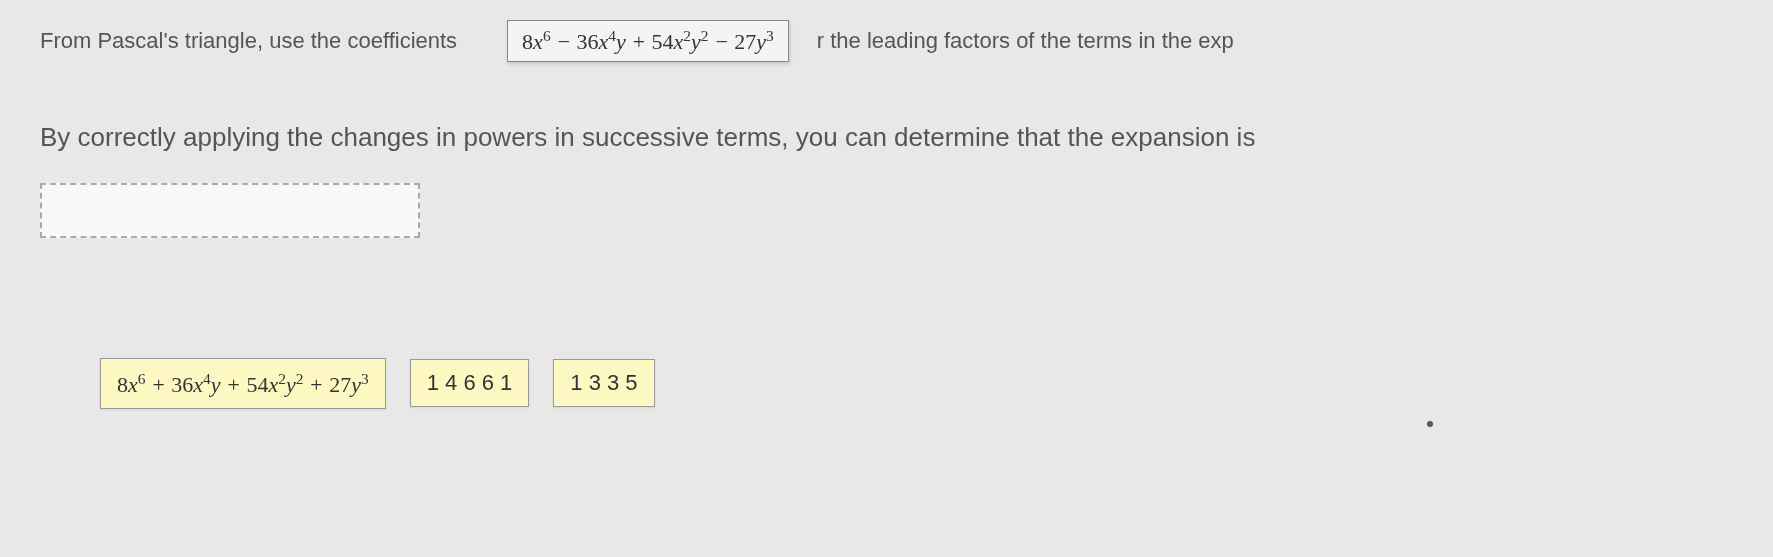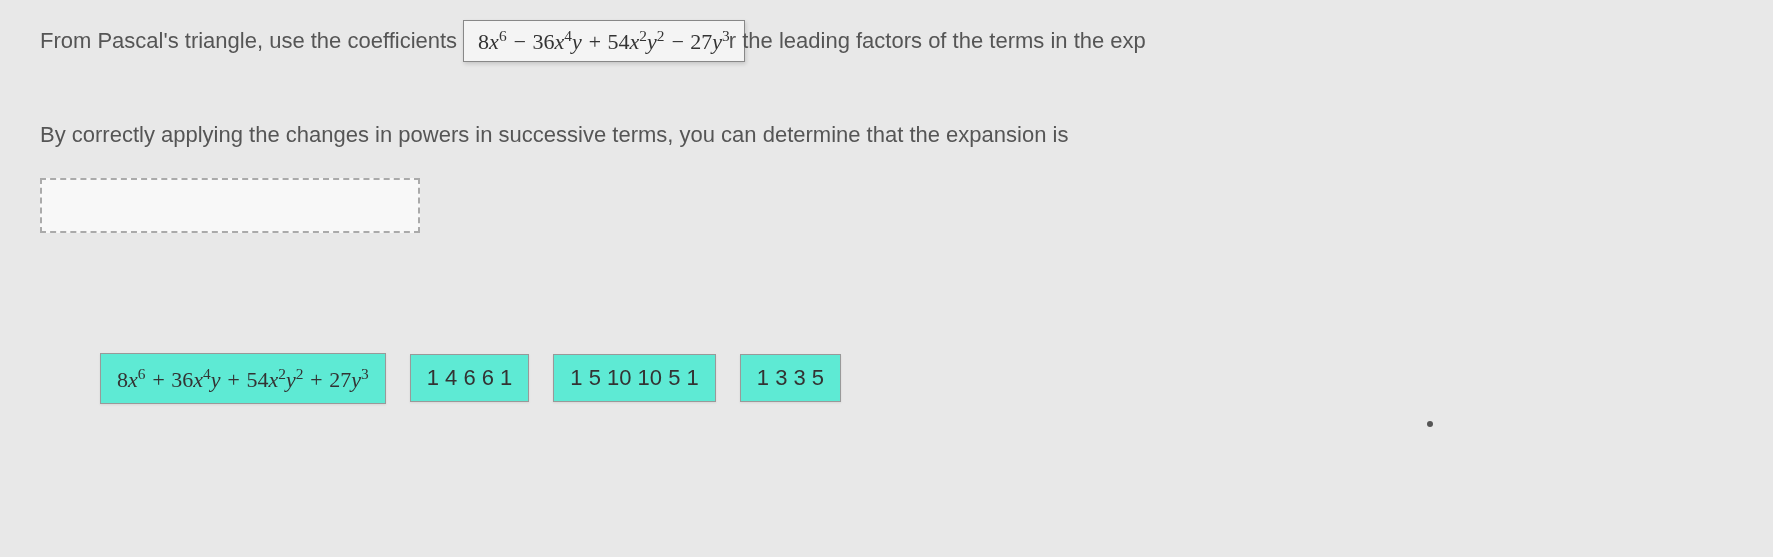--- a/index.html
+++ b/index.html
@@ -1,57 +1,58 @@
 <!DOCTYPE html>
 <html><head>
   <meta charset="utf-8">
   <style>
     * {
       margin: 0;
       padding: 0;
       box-sizing: border-box;
+      gap: 44px;
     }
     body {
       font-family: Arial, sans-serif;
       background: #e8e8e8;
       padding: 20px 40px;
       color: #444;
       width: 1773px;
       height: 557px;
       overflow: hidden;
     }
     .line1 {
       display: flex;
       align-items: center;
       font-size: 22px;
       color: #555;
       margin-bottom: 60px;
     }
     .line2 {
-      font-size: 22px;
+      font-size: 26px;
       color: #555;
       margin-bottom: 30px;
     }
     .dropbox {
       border: 2px dashed #aaa;
       width: 380px;
       height: 55px;
       background: #f8f8f8;
       margin-bottom: 120px;
     }
     .options-row {
       display: flex;
       gap: 24px;
       margin-left: 60px;
       align-items: center;
     }
     .option {
       border: 1px solid #999;
       padding: 10px 16px;
-      background: #5eead4;
+      background: #fef9c3;
       font-size: 22px;
       color: #333;
       white-space: nowrap;
       box-shadow: 0 1px 2px rgba(0,0,0,0.08);
     }
     .dragged {
       border: 1px solid #888;
       padding: 6px 14px;
       background: #f4f4f4;
       font-size: 22px;
@@ -95,17 +96,16 @@
 
 <div class="line2">By correctly applying the changes in powers in successive terms, you can determine that the expansion is</div>
 
 <div class="dropbox"></div>
 
 <div class="options-row">
   <div class="option">
     <span class="math"><span class="num">8</span>x<sup><span class="num">6</span></sup> + <span class="num">36</span>x<sup><span class="num">4</span></sup>y + <span class="num">54</span>x<sup><span class="num">2</span></sup>y<sup><span class="num">2</span></sup> + <span class="num">27</span>y<sup><span class="num">3</span></sup></span>
   </div>
   <div class="option">1 4 6 6 1</div>
-  <div class="option">1 5 10 10 5 1</div>
   <div class="option">1 3 3 5</div>
 </div>
 
 <div class="dot"></div>
 
 </body></html>

